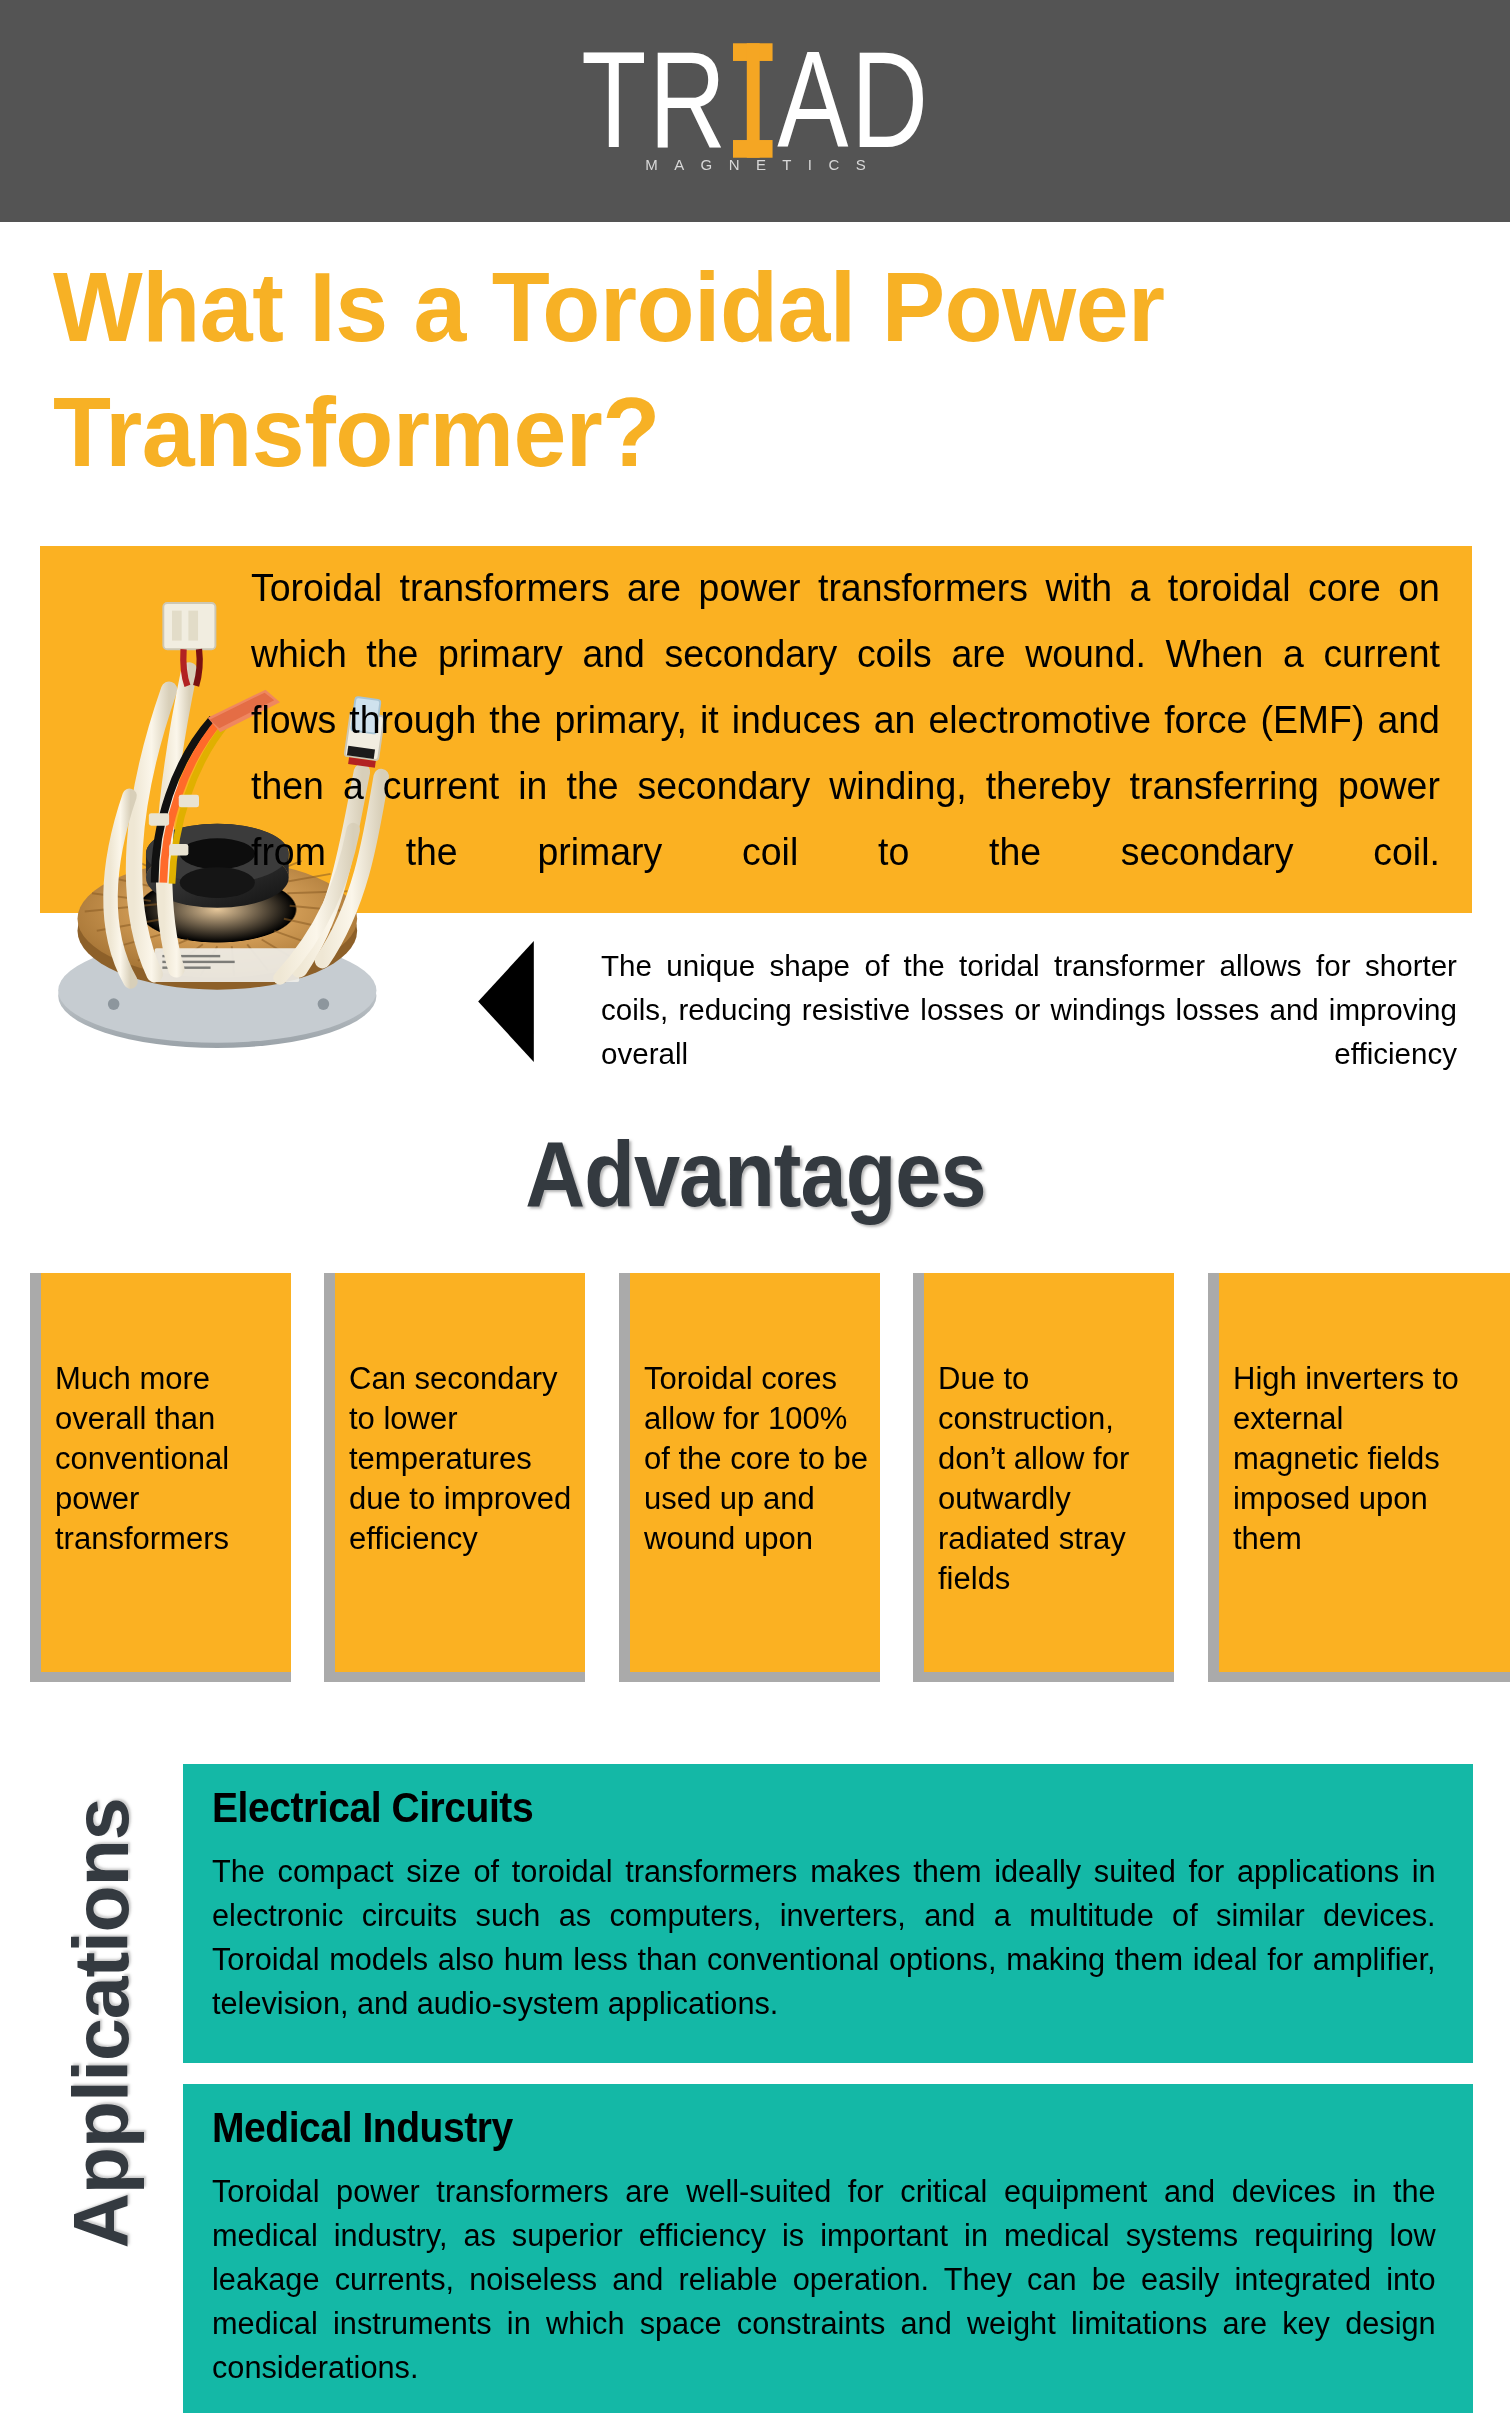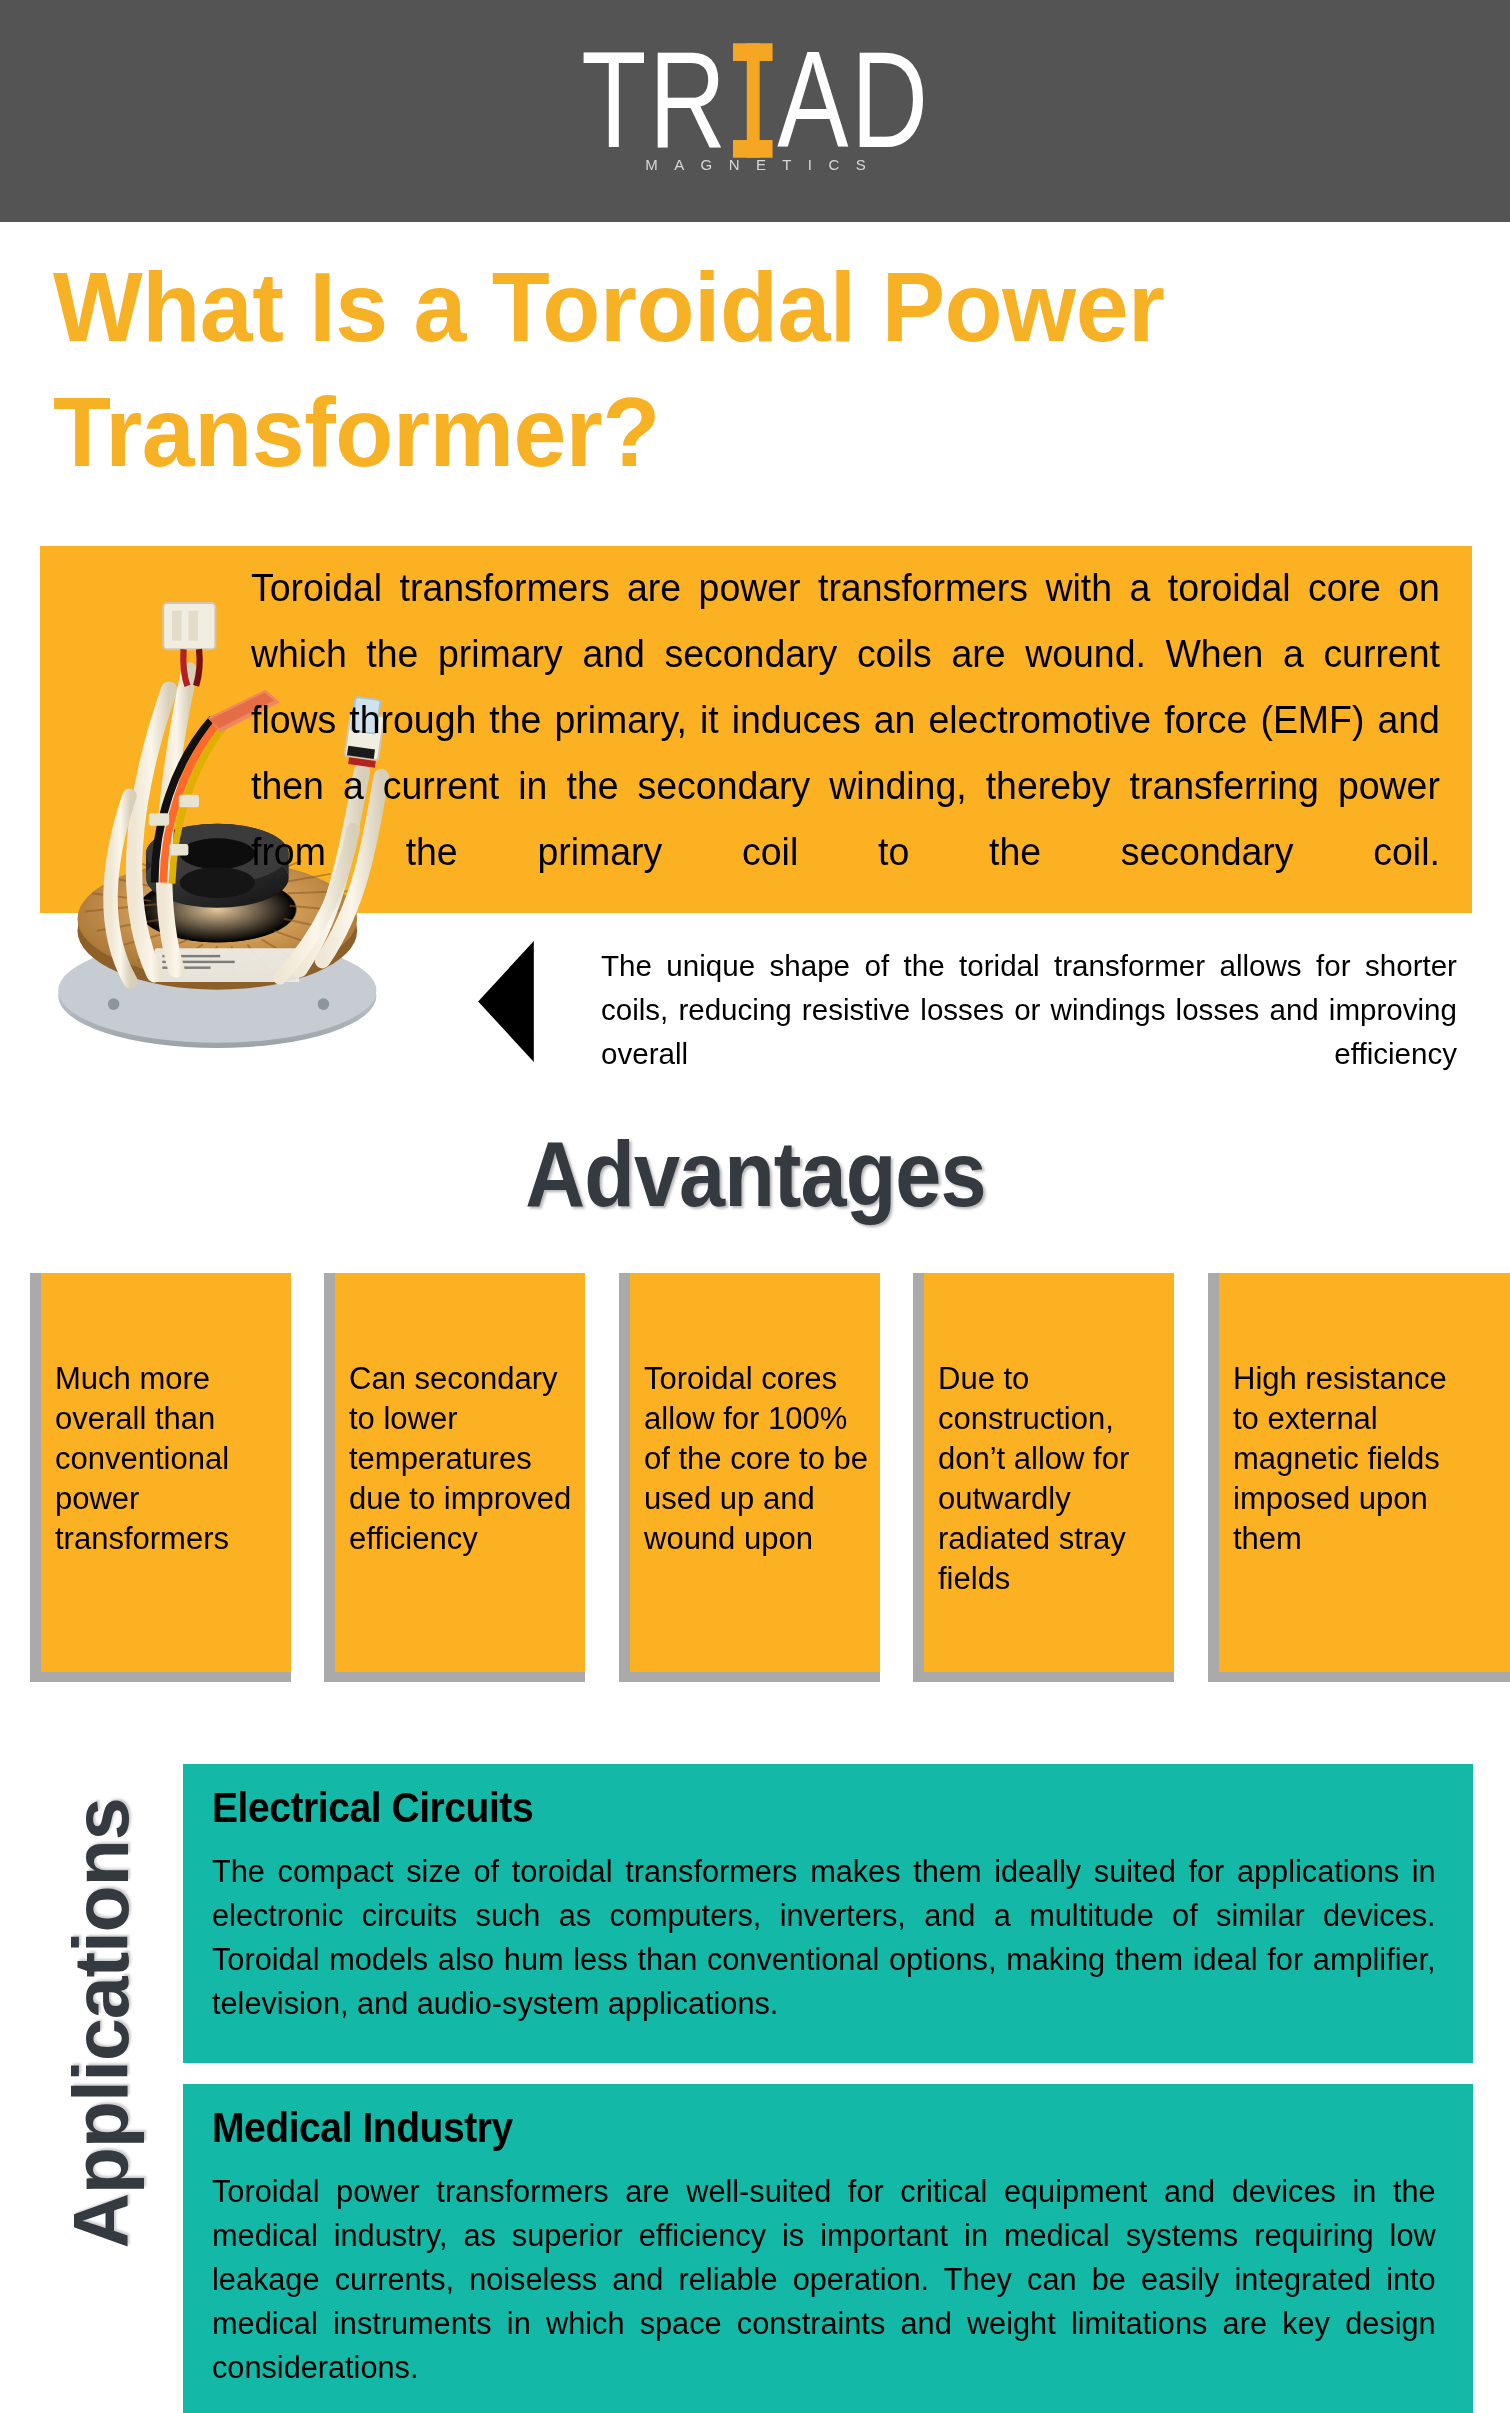--- a/index.html
+++ b/index.html
@@ -381,21 +381,21 @@
     <div class="card" id="adv-card-3" style="left:913px;">
       <div class="shadow-l"></div>
       <div class="shadow-b"></div>
       <div class="face"></div>
       <div class="ctext">Due to construction, don’t allow for outwardly radiated stray fields</div>
     </div>
     <div class="card last" id="adv-card-4" style="left:1208px;width:303px;">
       <div class="shadow-l"></div>
       <div class="shadow-b" style="width:303px;"></div>
       <div class="face" style="width:293px;"></div>
-      <div class="ctext">High resistance to external magnetic fields imposed upon them</div>
+      <div class="ctext">High inverters to external magnetic fields imposed upon them</div>
     </div>
   </div>
 
   <div class="apps-label">Applications</div>
 
   <div class="app-panel" id="app-0">
     <div class="ptitle">Electrical Circuits</div>
     <div class="pbody">The compact size of toroidal transformers makes them ideally suited for applications in electronic circuits such as computers, inverters, and a multitude of similar devices. Toroidal models also hum less than conventional options, making them ideal for amplifier, television, and audio-system applications.</div>
   </div>
 

